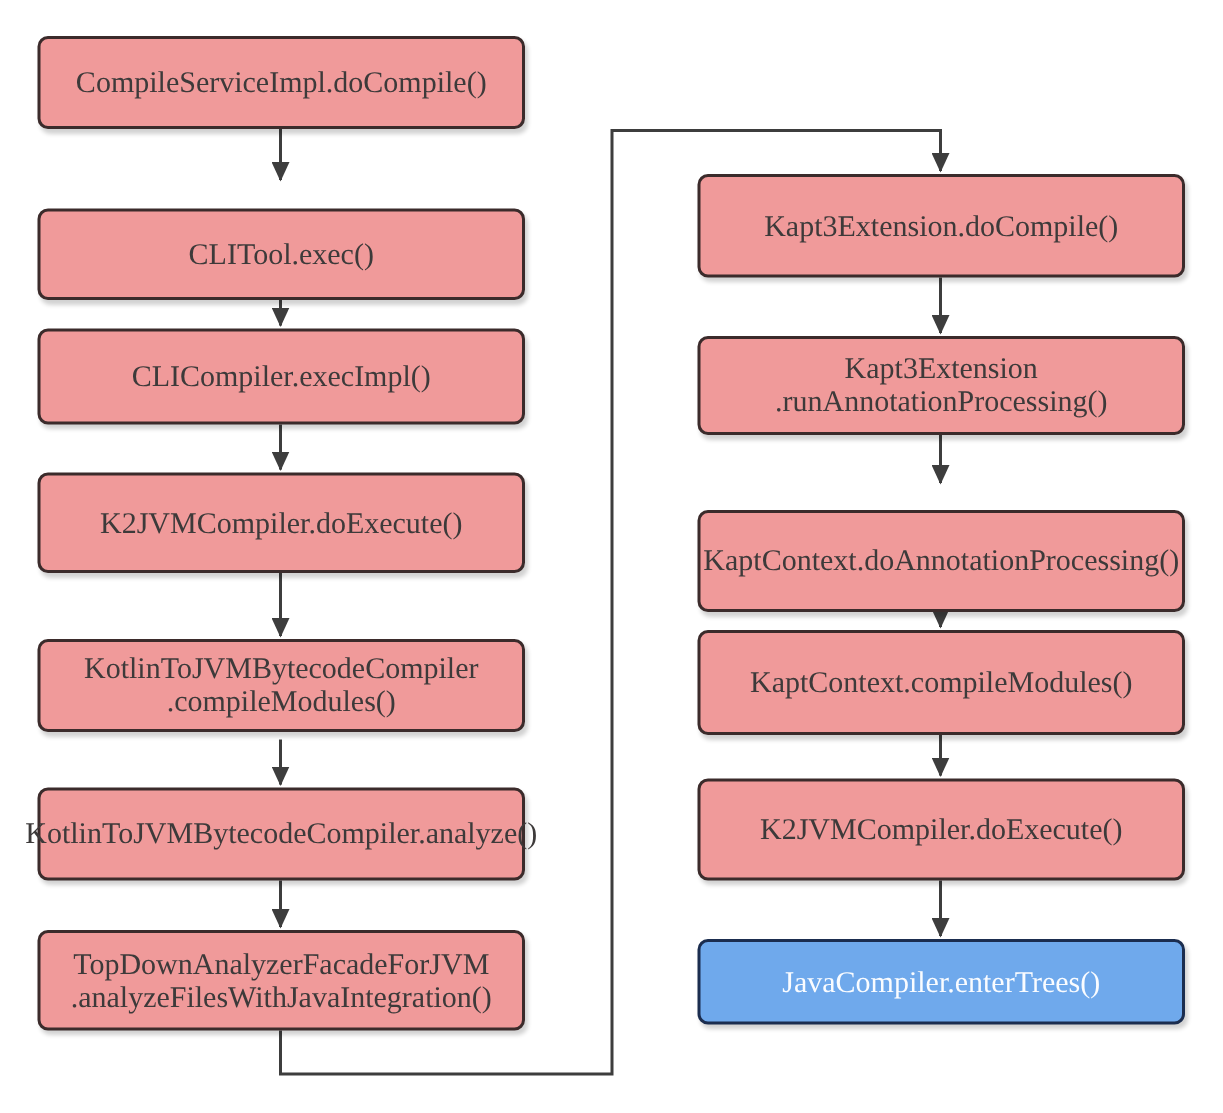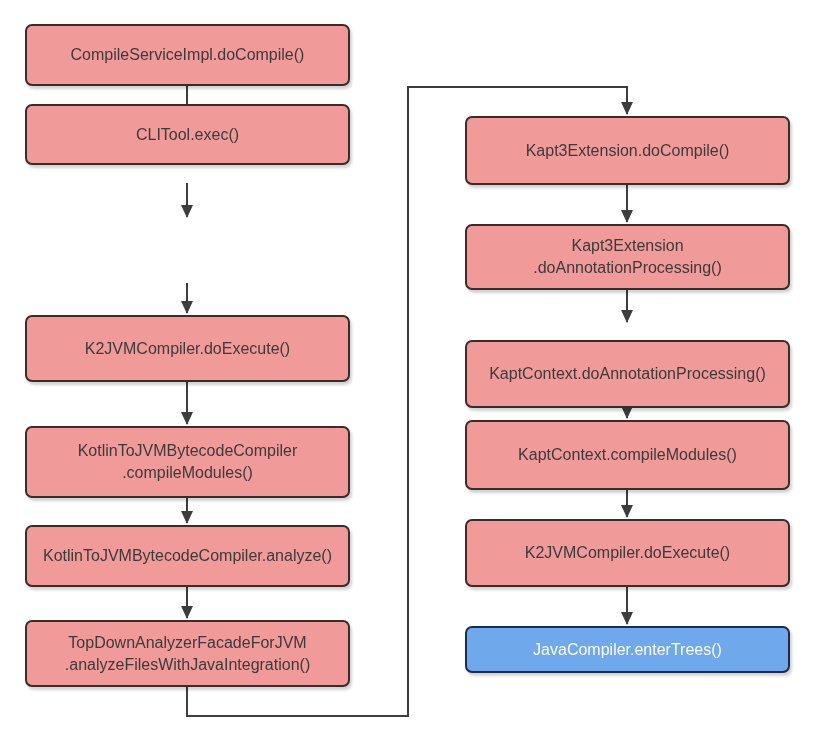--- a/index.html
+++ b/index.html
@@ -33,25 +33,26 @@
     justify-content: center;
     text-align: center;
     box-shadow: 2px 3px 3px rgba(0,0,0,0.18);
     z-index: 2;
   }
   .node.highlight {
     background: #6fa9ec;
     border-color: #1b2d4f;
   }
   .node-label {
-    font-size: 16px;
+    font-size: 20px;
     line-height: 22px;
     color: #3d3a3a;
     white-space: pre-line;
     padding: 0 8px;
+    font-family: Liberation Serif, serif;
   }
   .node.highlight .node-label {
     color: #fafcff;
   }
   .col-left  { left: 25px; }
   .col-right { left: 465px; }
 
   .watermark {
     position: absolute;
     right: 22px;
@@ -91,52 +92,55 @@
       <line x1="627" y1="490" x2="627" y2="517" marker-end="url(#arrow)"></line>
       <line x1="627" y1="587" x2="627" y2="624" marker-end="url(#arrow)"></line>
 
       <path d="M187,687 L187,716 L408,716 L408,87 L627,87 L627,114" marker-end="url(#arrow)"></path>
     </g>
   </svg>
 
   <div class="node col-left" style="top:24px;height:62px">
     <span class="node-label">CompileServiceImpl.doCompile()</span>
   </div>
-  <div class="node col-left" style="top:104px;height:61px">
+  <div class="node col-left" style="top:139px;height:61px">
     <span class="node-label">CLITool.exec()</span>
+  </div>
+  <div class="node col-left" style="top:219px;height:64px">
+    <span class="node-label">CLICompiler.execImpl()</span>
   </div>
   <div class="node col-left" style="top:315px;height:67px">
     <span class="node-label">K2JVMCompiler.doExecute()</span>
   </div>
-  <div class="node col-left" style="top:426px;height:72px">
+  <div class="node col-left" style="top:426px;height:62px">
     <span class="node-label">KotlinToJVMBytecodeCompiler
 .compileModules()</span>
   </div>
   <div class="node col-left" style="top:620px;height:67px">
     <span class="node-label">TopDownAnalyzerFacadeForJVM
 .analyzeFilesWithJavaIntegration()</span>
   </div>
   <div class="node col-left" style="top:525px;height:62px">
     <span class="node-label">KotlinToJVMBytecodeCompiler.analyze()</span>
   </div>
 
   <div class="node col-right" style="top:116px;height:69px">
     <span class="node-label">Kapt3Extension.doCompile()</span>
   </div>
   <div class="node col-right" style="top:224px;height:66px">
     <span class="node-label">Kapt3Extension
-.doAnnotationProcessing()</span>
+.runAnnotationProcessing()</span>
   </div>
   <div class="node col-right" style="top:340px;height:68px">
     <span class="node-label">KaptContext.doAnnotationProcessing()</span>
   </div>
   <div class="node col-right" style="top:420px;height:70px">
     <span class="node-label">KaptContext.compileModules()</span>
   </div>
   <div class="node col-right" style="top:519px;height:68px">
     <span class="node-label">K2JVMCompiler.doExecute()</span>
   </div>
-  <div class="node col-right highlight" style="top:626px;height:47px">
+  <div class="node col-right highlight" style="top:626px;height:57px">
     <span class="node-label">JavaCompiler.enterTrees()</span>
   </div>
 
 
 </div>
 
 </body></html>

